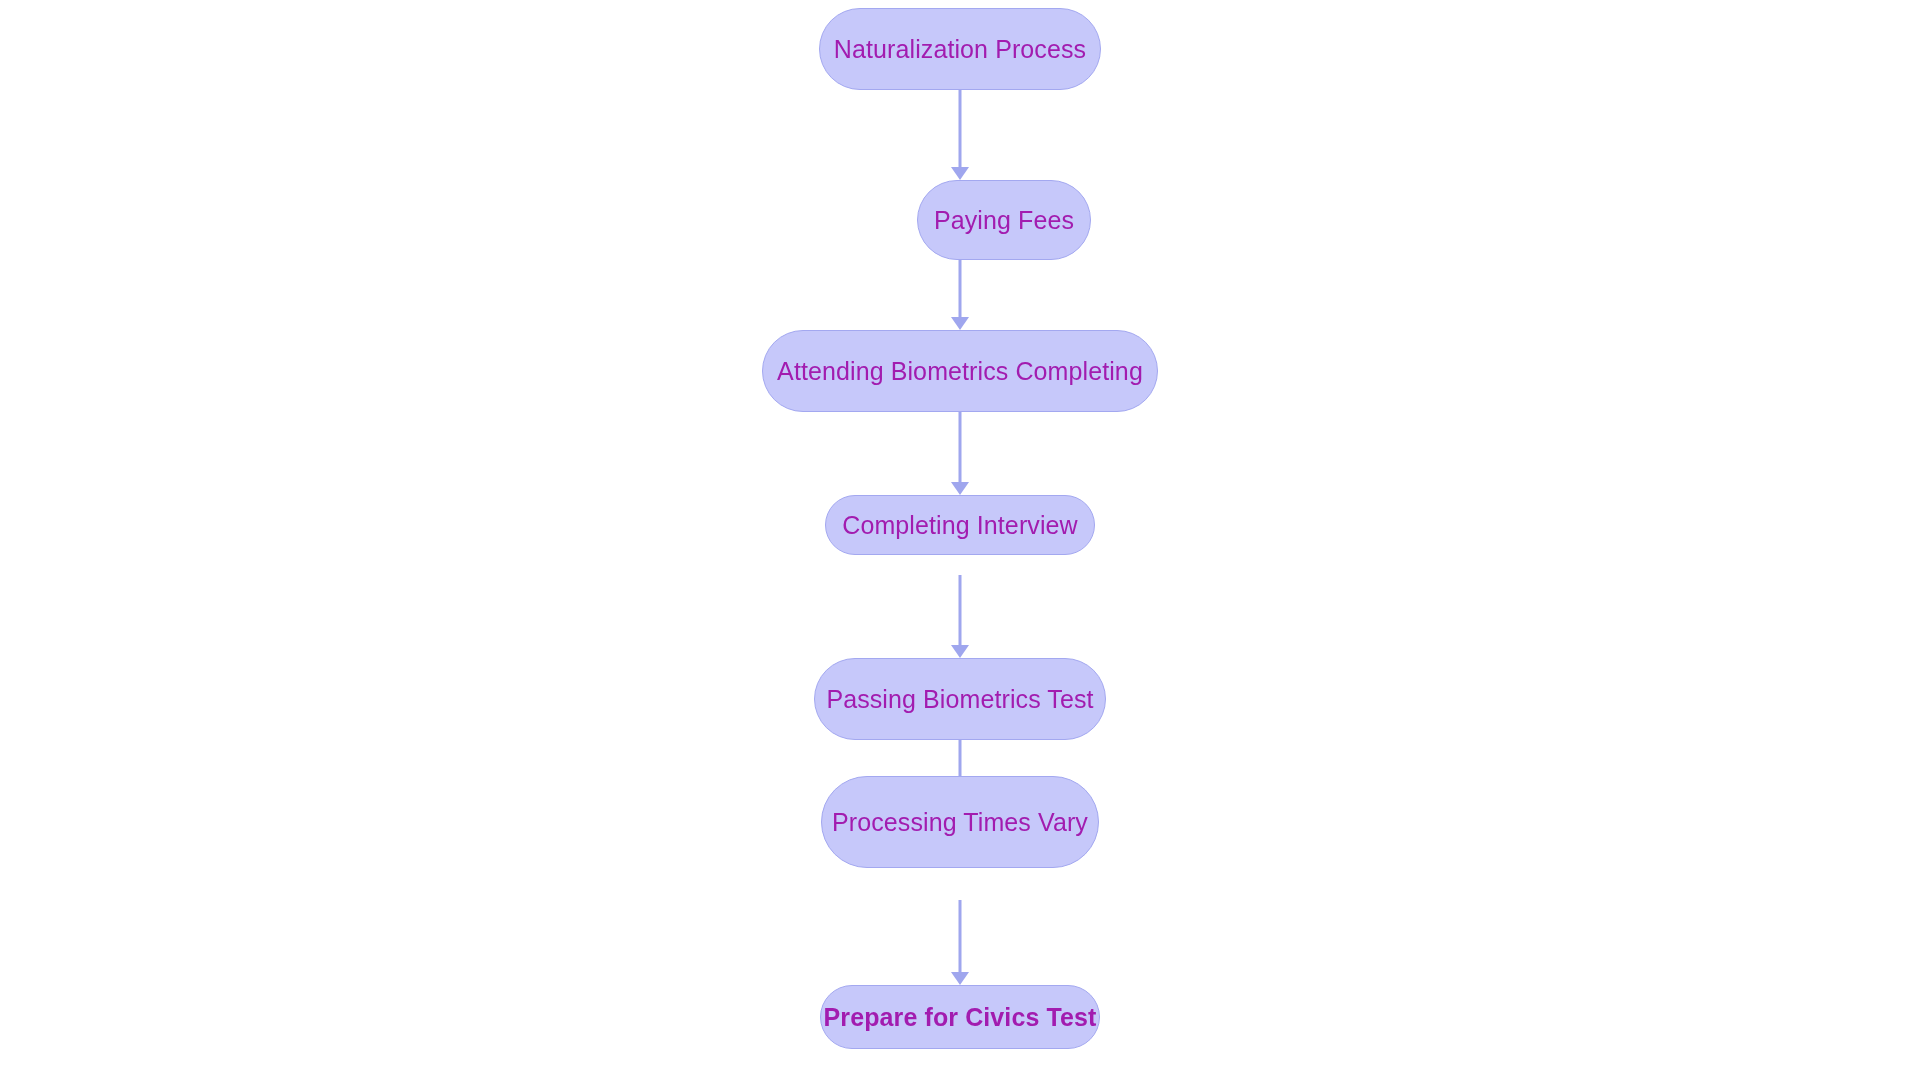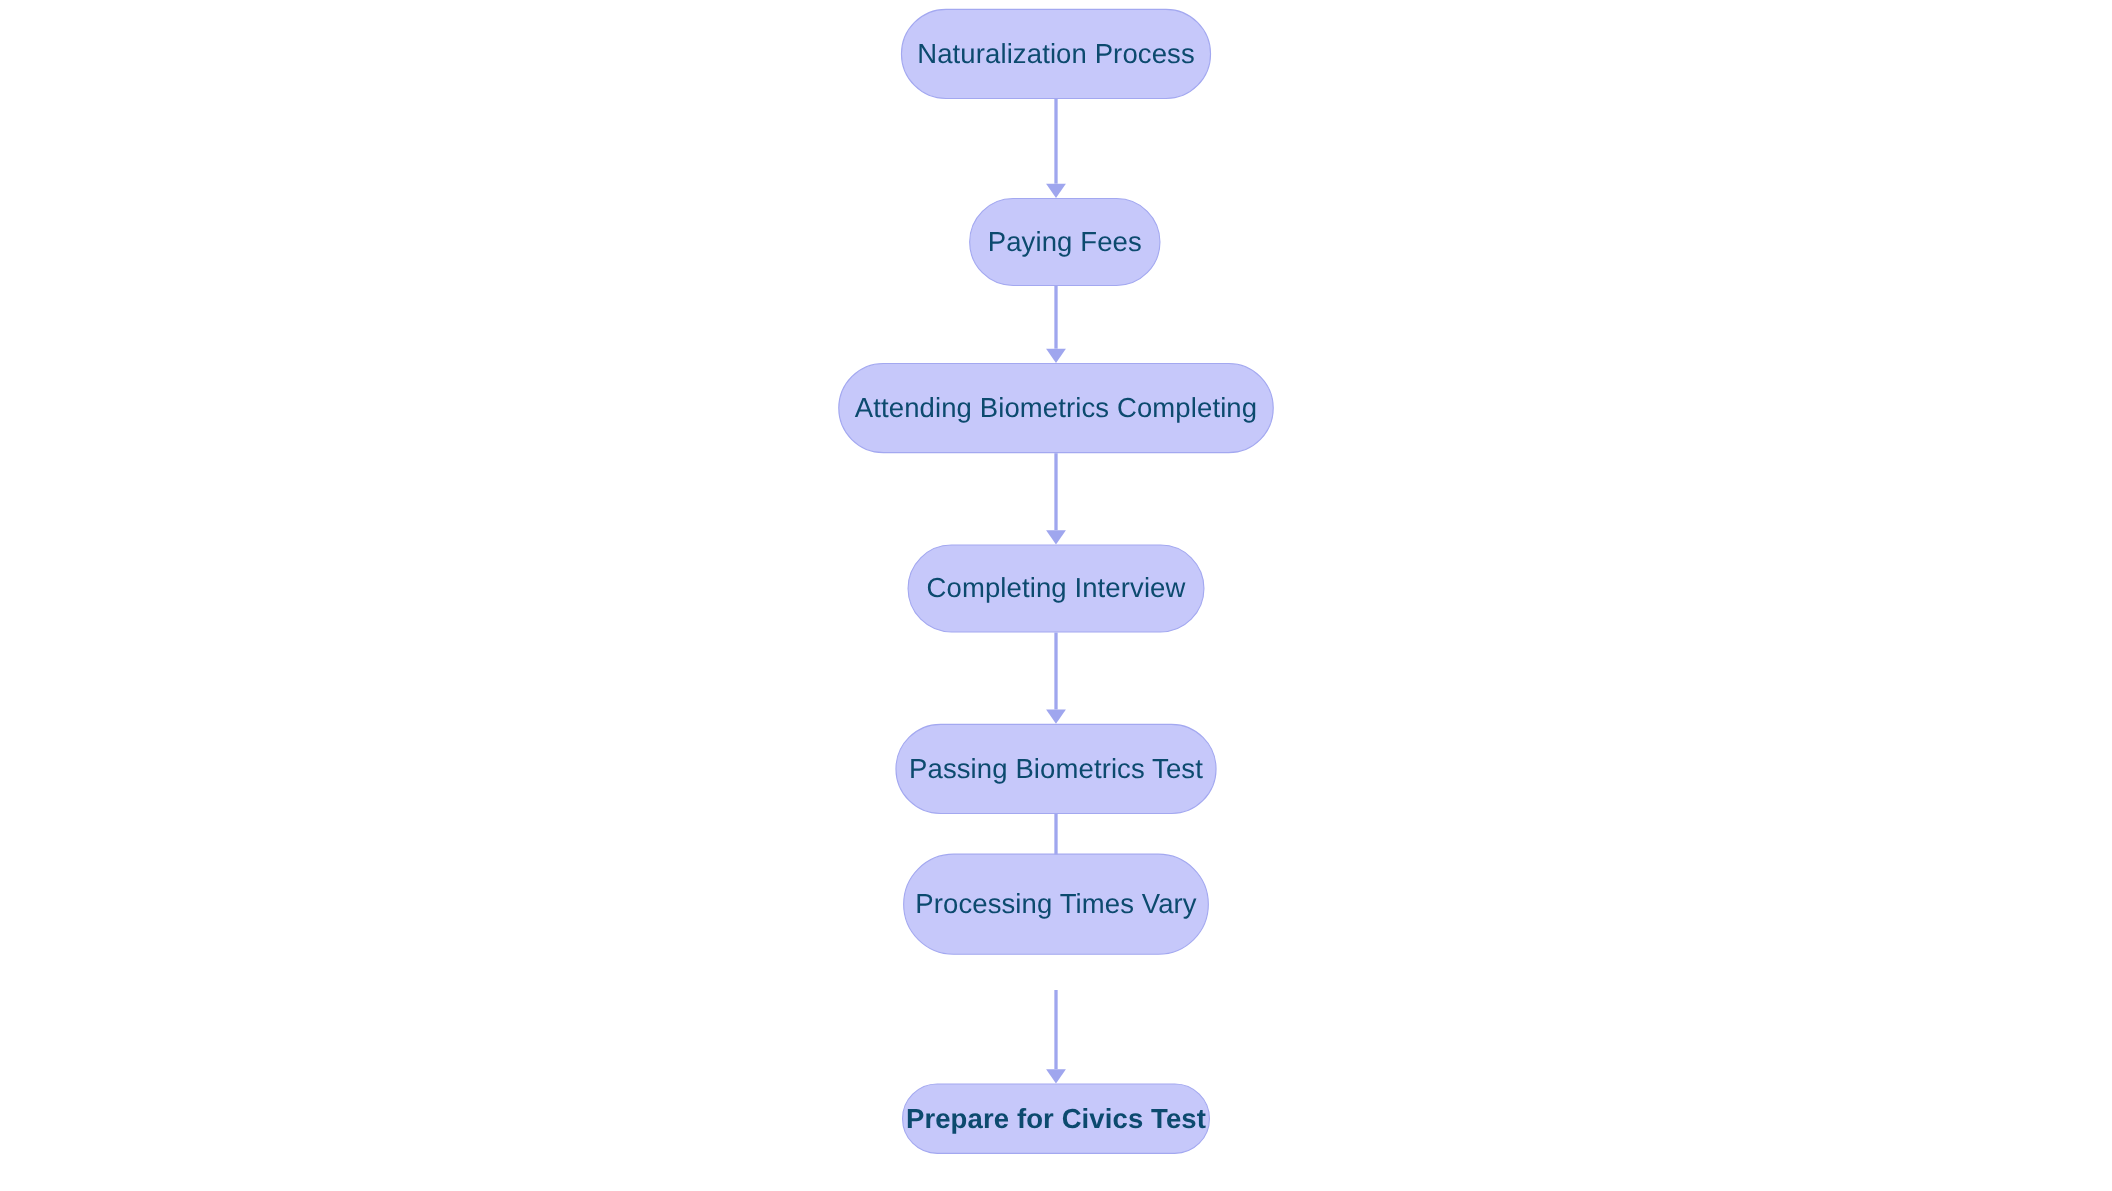--- a/index.html
+++ b/index.html
@@ -63,21 +63,21 @@
     color: #3333cc;
     font-family: "Liberation Sans", sans-serif;
     font-size: 25px;
     font-weight: 400;
     letter-spacing: 0.1px;
     white-space: nowrap;
     user-select: none;
   }
 
   .node-label {
-    color: #0c4a6e;
+    color: #a21caf;
     line-height: 1;
   }
 </style>
 </head>
 <body>
 
 <div id="flow-canvas">
 
   <div class="connector-layer">
 
@@ -98,29 +98,29 @@
 
     <div class="edge-line" style="left:960px; top:900px; height:72px;"></div>
     <div class="edge-head" style="left:960px; top:972px;"></div>
 
   </div>
 
   <div class="node" style="left:960px; top:8px; width:282px; height:82px;">
     <span class="node-label">Naturalization Process</span>
   </div>
 
-  <div class="node" style="left:968px; top:180px; width:174px; height:80px;">
+  <div class="node" style="left:1004px; top:180px; width:174px; height:80px;">
     <span class="node-label">Paying Fees</span>
   </div>
 
   <div class="node" style="left:960px; top:330px; width:396px; height:82px;">
     <span class="node-label">Attending Biometrics Completing</span>
   </div>
 
-  <div class="node" style="left:960px; top:495px; width:270px; height:80px;">
+  <div class="node" style="left:960px; top:495px; width:270px; height:60px;">
     <span class="node-label">Completing Interview</span>
   </div>
 
   <div class="node" style="left:960px; top:658px; width:292px; height:82px;">
     <span class="node-label">Passing Biometrics Test</span>
   </div>
 
   <div class="node" style="left:960px; top:776px; width:278px; height:92px;">
     <span class="node-label">Processing Times Vary</span>
   </div>

